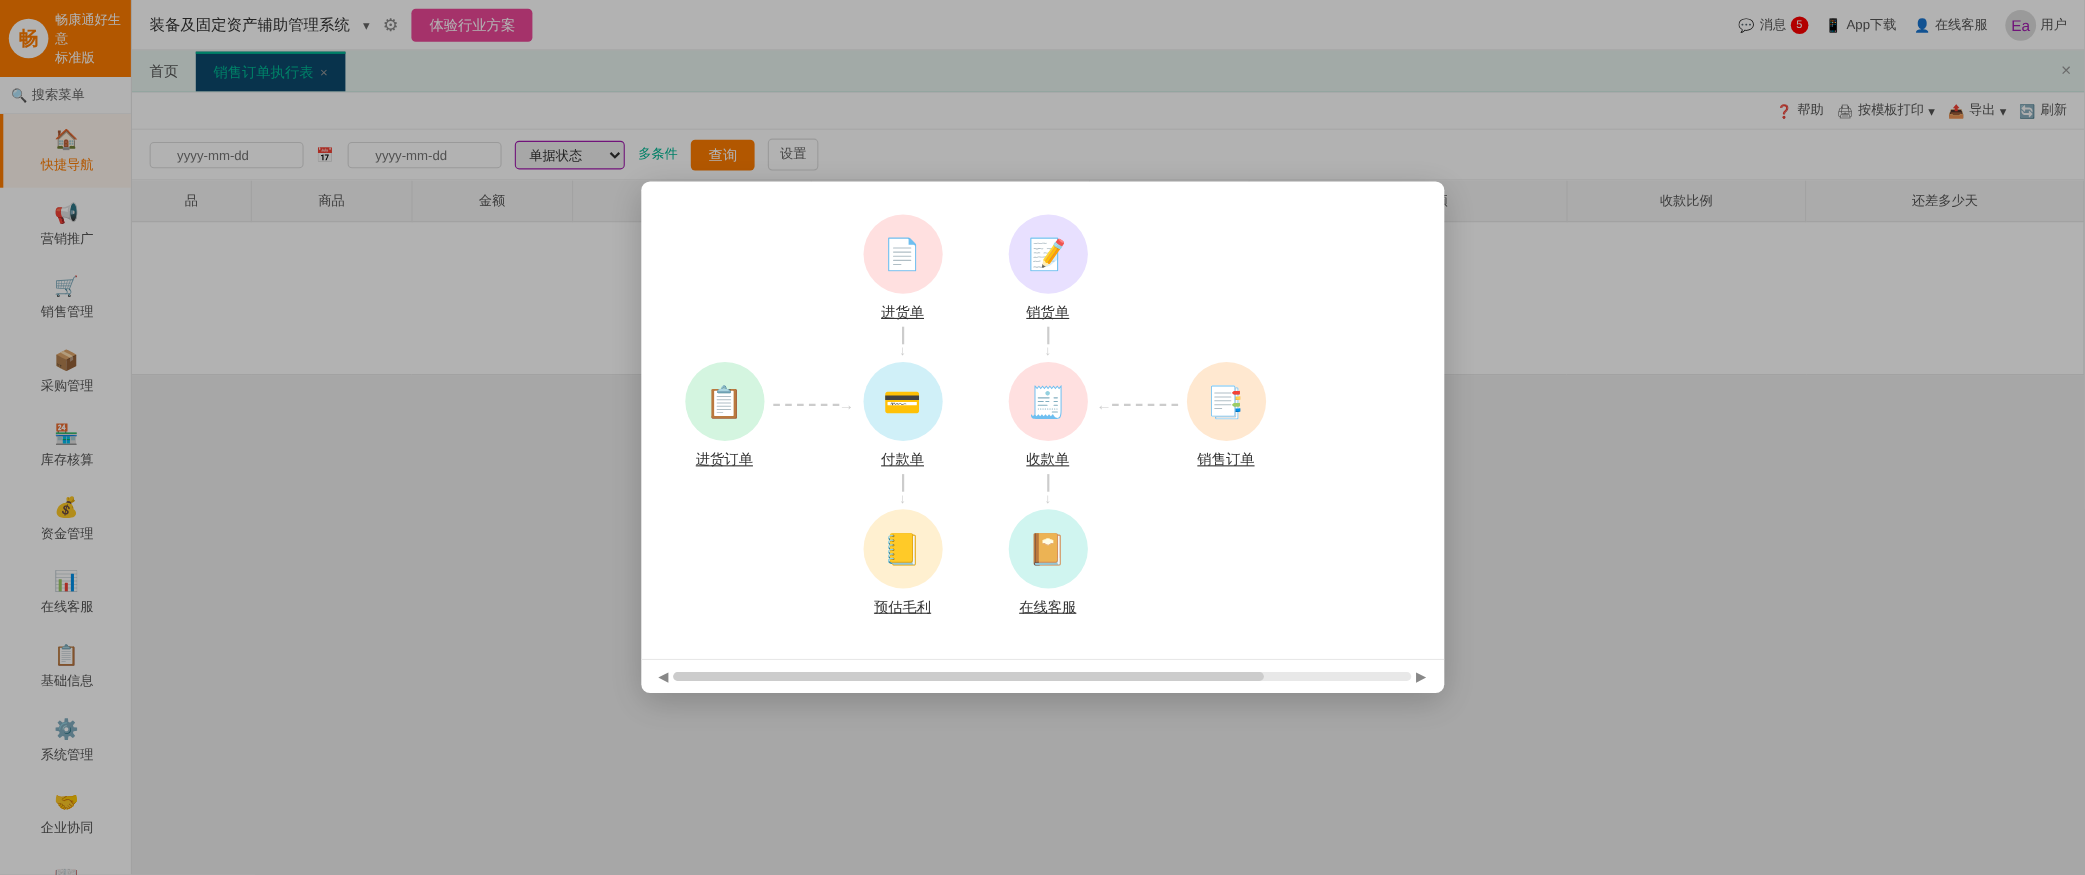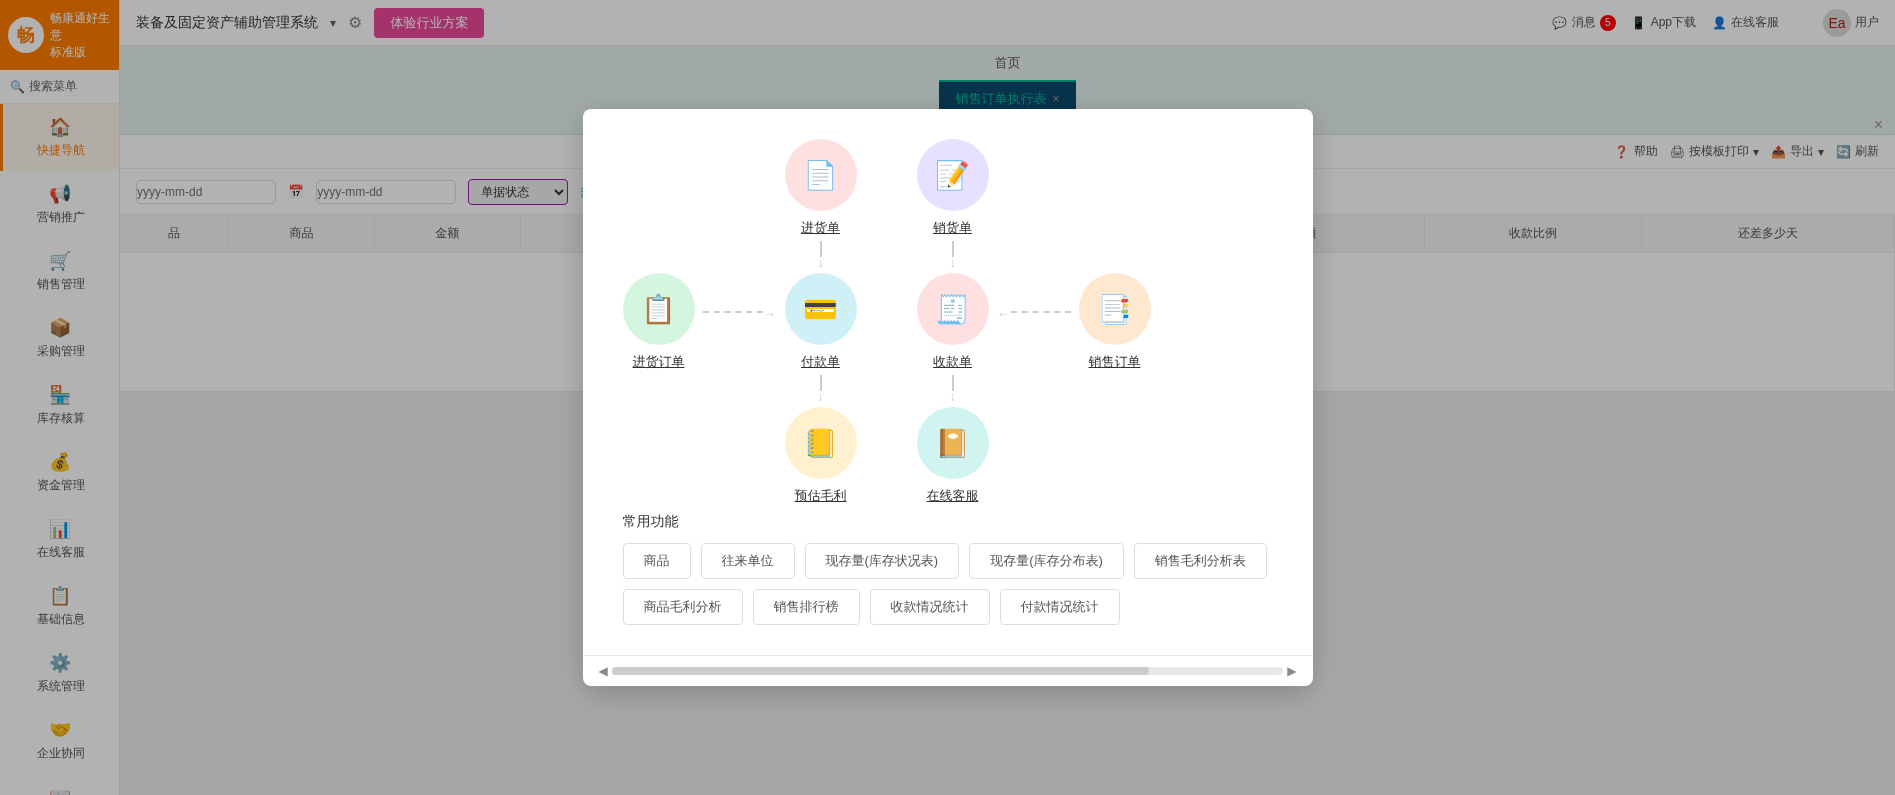--- a/index.html
+++ b/index.html
@@ -21,40 +21,40 @@
 
     
     .topbar { background: #fff; border-bottom: 1px solid #e8e8e8; display: flex; align-items: center; padding: 0 16px; height: 46px; gap: 12px; }
     .topbar-title { font-size: 14px; color: #333; font-weight: 500; }
     .topbar-dropdown { display: flex; align-items: center; gap: 4px; color: #666; font-size: 12px; cursor: pointer; }
     .topbar-gear { color: #888; cursor: pointer; font-size: 16px; }
     .topbar-btn { background: #ec4899; color: #fff; border: none; border-radius: 4px; padding: 6px 16px; cursor: pointer; font-size: 13px; }
     .topbar-right { margin-left: auto; display: flex; align-items: center; gap: 16px; color: #555; font-size: 12px; }
     .topbar-right-item { display: flex; align-items: center; gap: 4px; cursor: pointer; }
     .topbar-badge { background: #f00; color: #fff; border-radius: 50%; width: 16px; height: 16px; font-size: 10px; display: flex; align-items: center; justify-content: center; }
-    .avatar { width: 28px; height: 28px; background: #ddd; border-radius: 50%; display: flex; align-items: center; justify-content: center; color: #b91c1c; font-size: 14px; margin-left: 28px; }
-
-    
-    .tabbar { background: #e8f4f0; display: flex; align-items: center; border-bottom: 1px solid #cde8e0; min-height: 38px; flex-direction: column; }
+    .avatar { width: 28px; height: 28px; background: #ddd; border-radius: 50%; display: flex; align-items: center; justify-content: center; color: #a21caf; font-size: 14px; }
+
+    
+    .tabbar { background: #e8f4f0; display: flex; align-items: center; border-bottom: 1px solid #cde8e0; min-height: 38px; }
     .tab { padding: 8px 16px; cursor: pointer; color: #555; font-size: 13px; display: flex; align-items: center; gap: 6px; }
     .tab.home { background: transparent; }
     .tab.active { background: #0c4a6e; color: #00b894; border-top: 2px solid #00b894; }
     .tab-close { color: #999; font-size: 12px; cursor: pointer; }
     .tabbar-close-btn { margin-left: auto; padding: 0 12px; color: #999; cursor: pointer; font-size: 16px; }
 
     
     .content { flex: 1; overflow: auto; background: #f0f0f0; position: relative; }
 
     
     .toolbar-row { background: #fff; padding: 8px 16px; display: flex; align-items: center; justify-content: flex-end; gap: 12px; border-bottom: 1px solid #eee; }
     .toolbar-btn { display: flex; align-items: center; gap: 4px; color: #555; font-size: 12px; cursor: pointer; }
 
     
     .filter-row { background: #fff; padding: 8px 16px; display: flex; align-items: center; gap: 12px; border-bottom: 1px solid #eee; flex-wrap: wrap; }
-    .filter-input { border: 1px solid #ddd; border-radius: 4px; padding: 4px 0; font-size: 12px; color: #999; width: 140px; }
+    .filter-input { border: 1px solid #ddd; border-radius: 4px; padding: 4px 24px; font-size: 12px; color: #999; width: 140px; }
     .filter-select { border: 1px solid #a21caf; border-radius: 4px; padding: 4px 8px; font-size: 12px; color: #333; min-width: 100px; }
     .filter-more { color: #00b894; font-size: 12px; cursor: pointer; }
     .query-btn { background: #ff7d00; color: #fff; border: none; border-radius: 4px; padding: 5px 16px; cursor: pointer; font-size: 13px; }
     .set-btn { background: #fff; color: #666; border: 1px solid #ddd; border-radius: 4px; padding: 5px 10px; cursor: pointer; font-size: 12px; }
     .calendar-icon { color: #888; cursor: pointer; }
 
     
     .table-container { background: #fff; margin: 0; overflow: auto; }
     table { width: 100%; border-collapse: collapse; font-size: 12px; }
     thead { background: #f5f5f5; }
@@ -338,35 +338,20 @@
         </div>
 
         <div style="display:flex; flex-direction:column; align-items:center;">
           <div class="flow-node">
             <div class="flow-circle orange">📑</div>
             <span class="flow-label">销售订单</span>
           </div>
         </div>
       </div>
 
-      <div class="quick-functions">
-        <div class="quick-title">常用功能</div>
-        <div class="quick-btns">
-
-        <button class="quick-btn">商品</button>
-            <button class="quick-btn">往来单位</button>
-            <button class="quick-btn">现存量(库存状况表)</button>
-            <button class="quick-btn">现存量(库存分布表)</button>
-            <button class="quick-btn">销售毛利分析表</button>
-            <button class="quick-btn">商品毛利分析</button>
-            <button class="quick-btn">销售排行榜</button>
-            <button class="quick-btn">收款情况统计</button>
-            <button class="quick-btn">付款情况统计</button>
-          </div>
-      </div>
     </div>
 
     <div class="modal-scrollbar">
       <span class="scrollbar-arrow">◀</span>
       <div class="scrollbar-track">
         <div class="scrollbar-thumb"></div>
       </div>
       <span class="scrollbar-arrow">▶</span>
     </div>
   </div>

